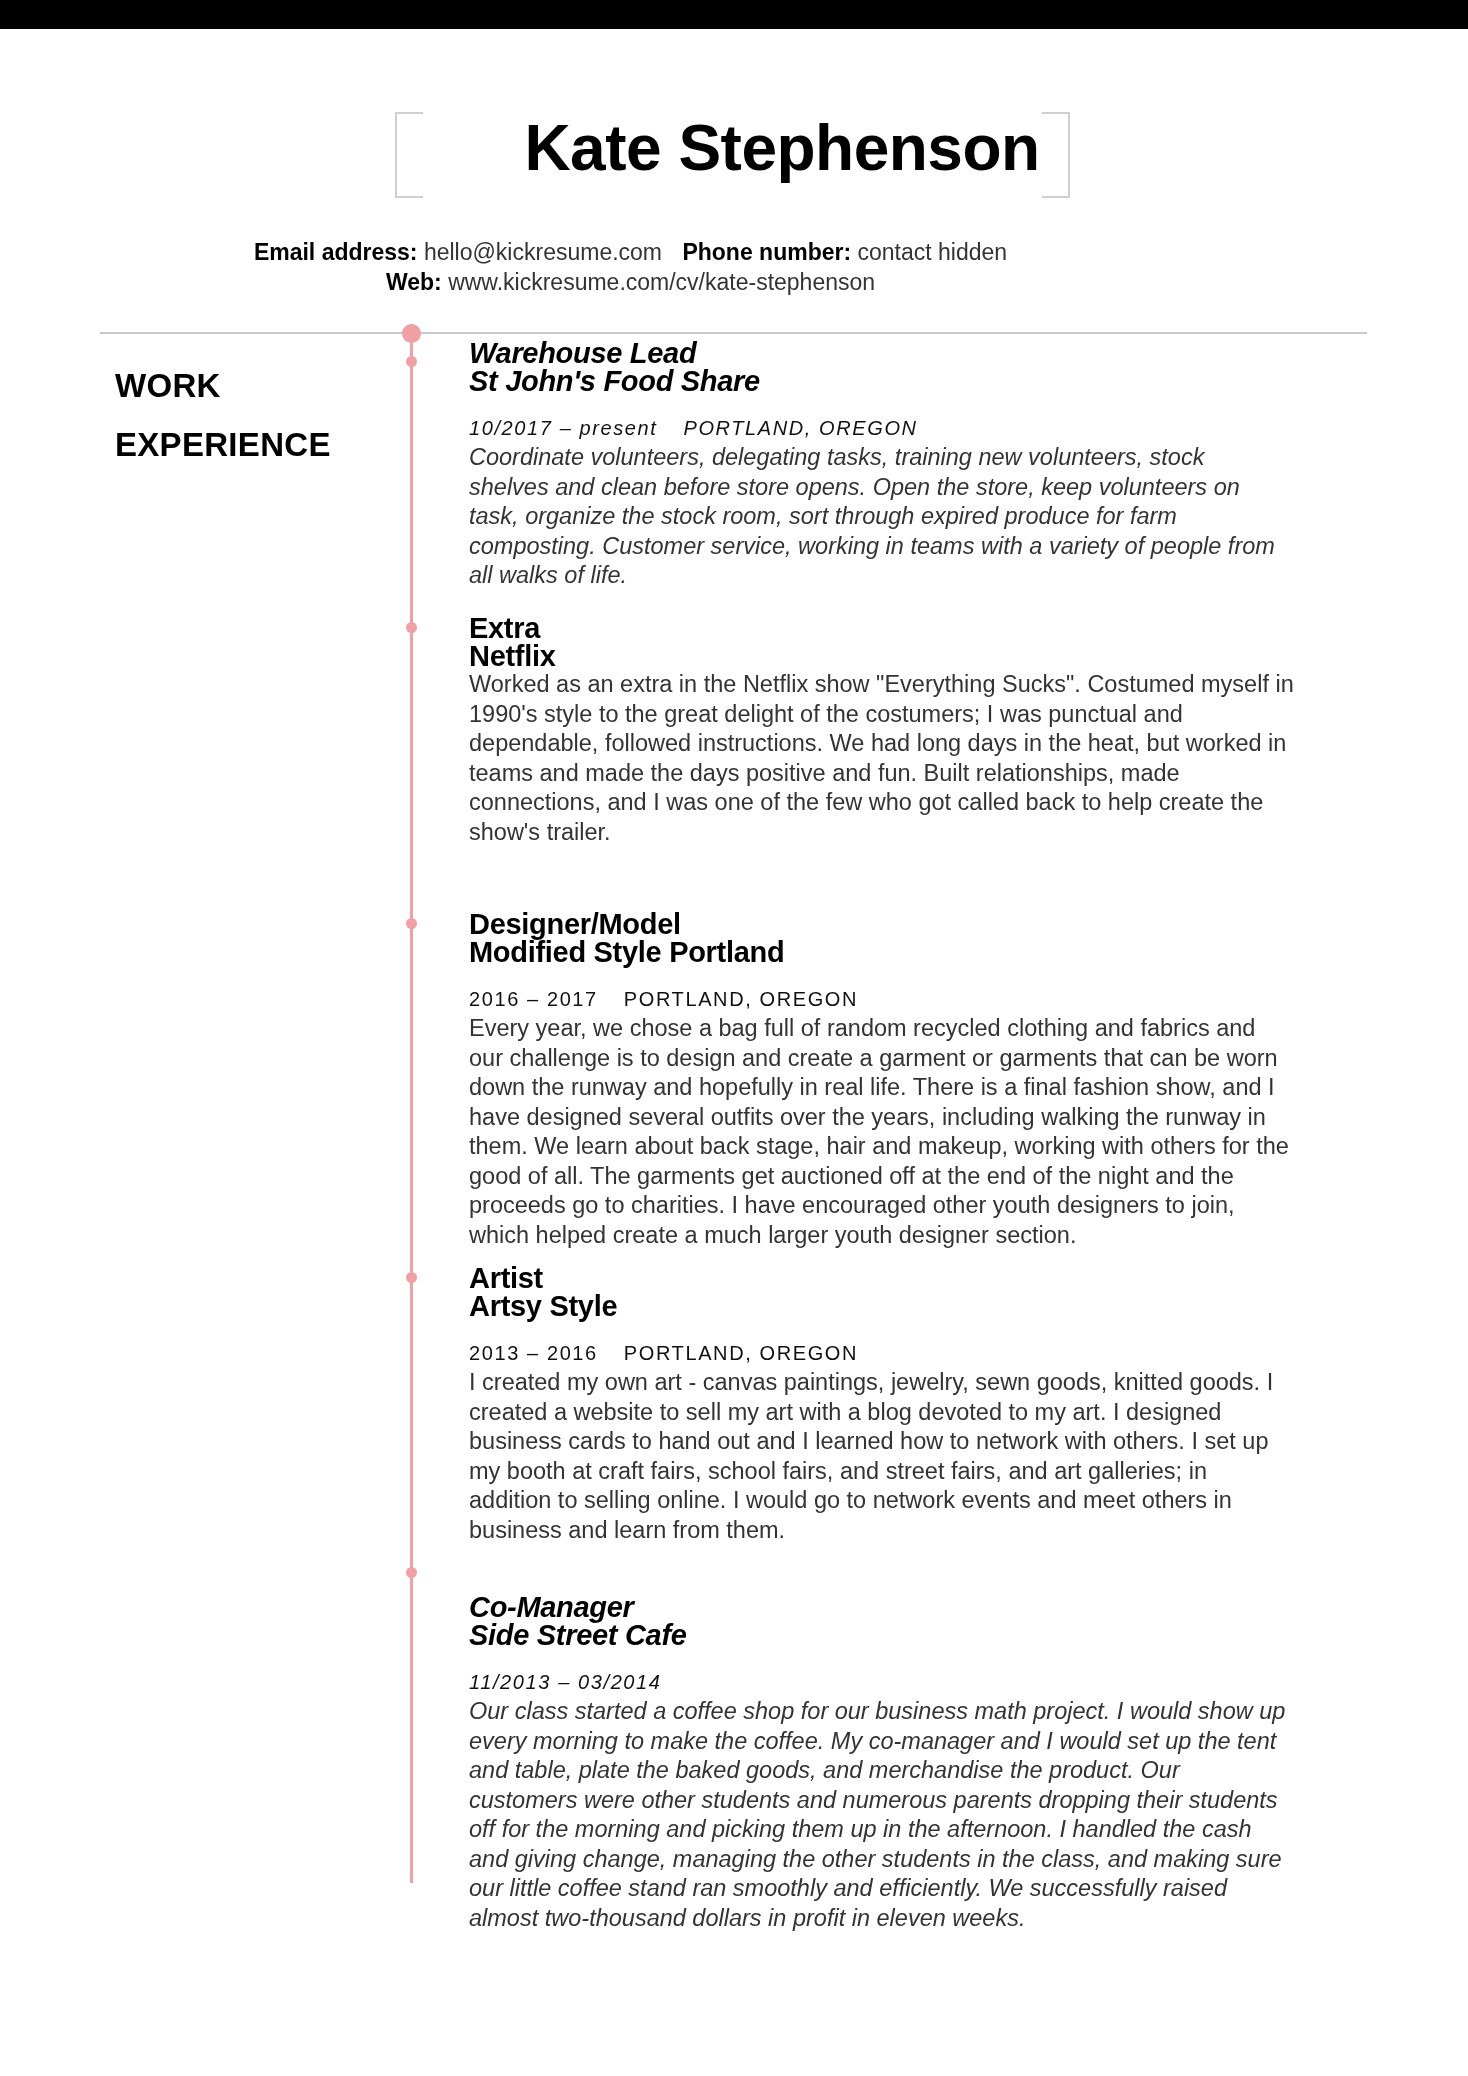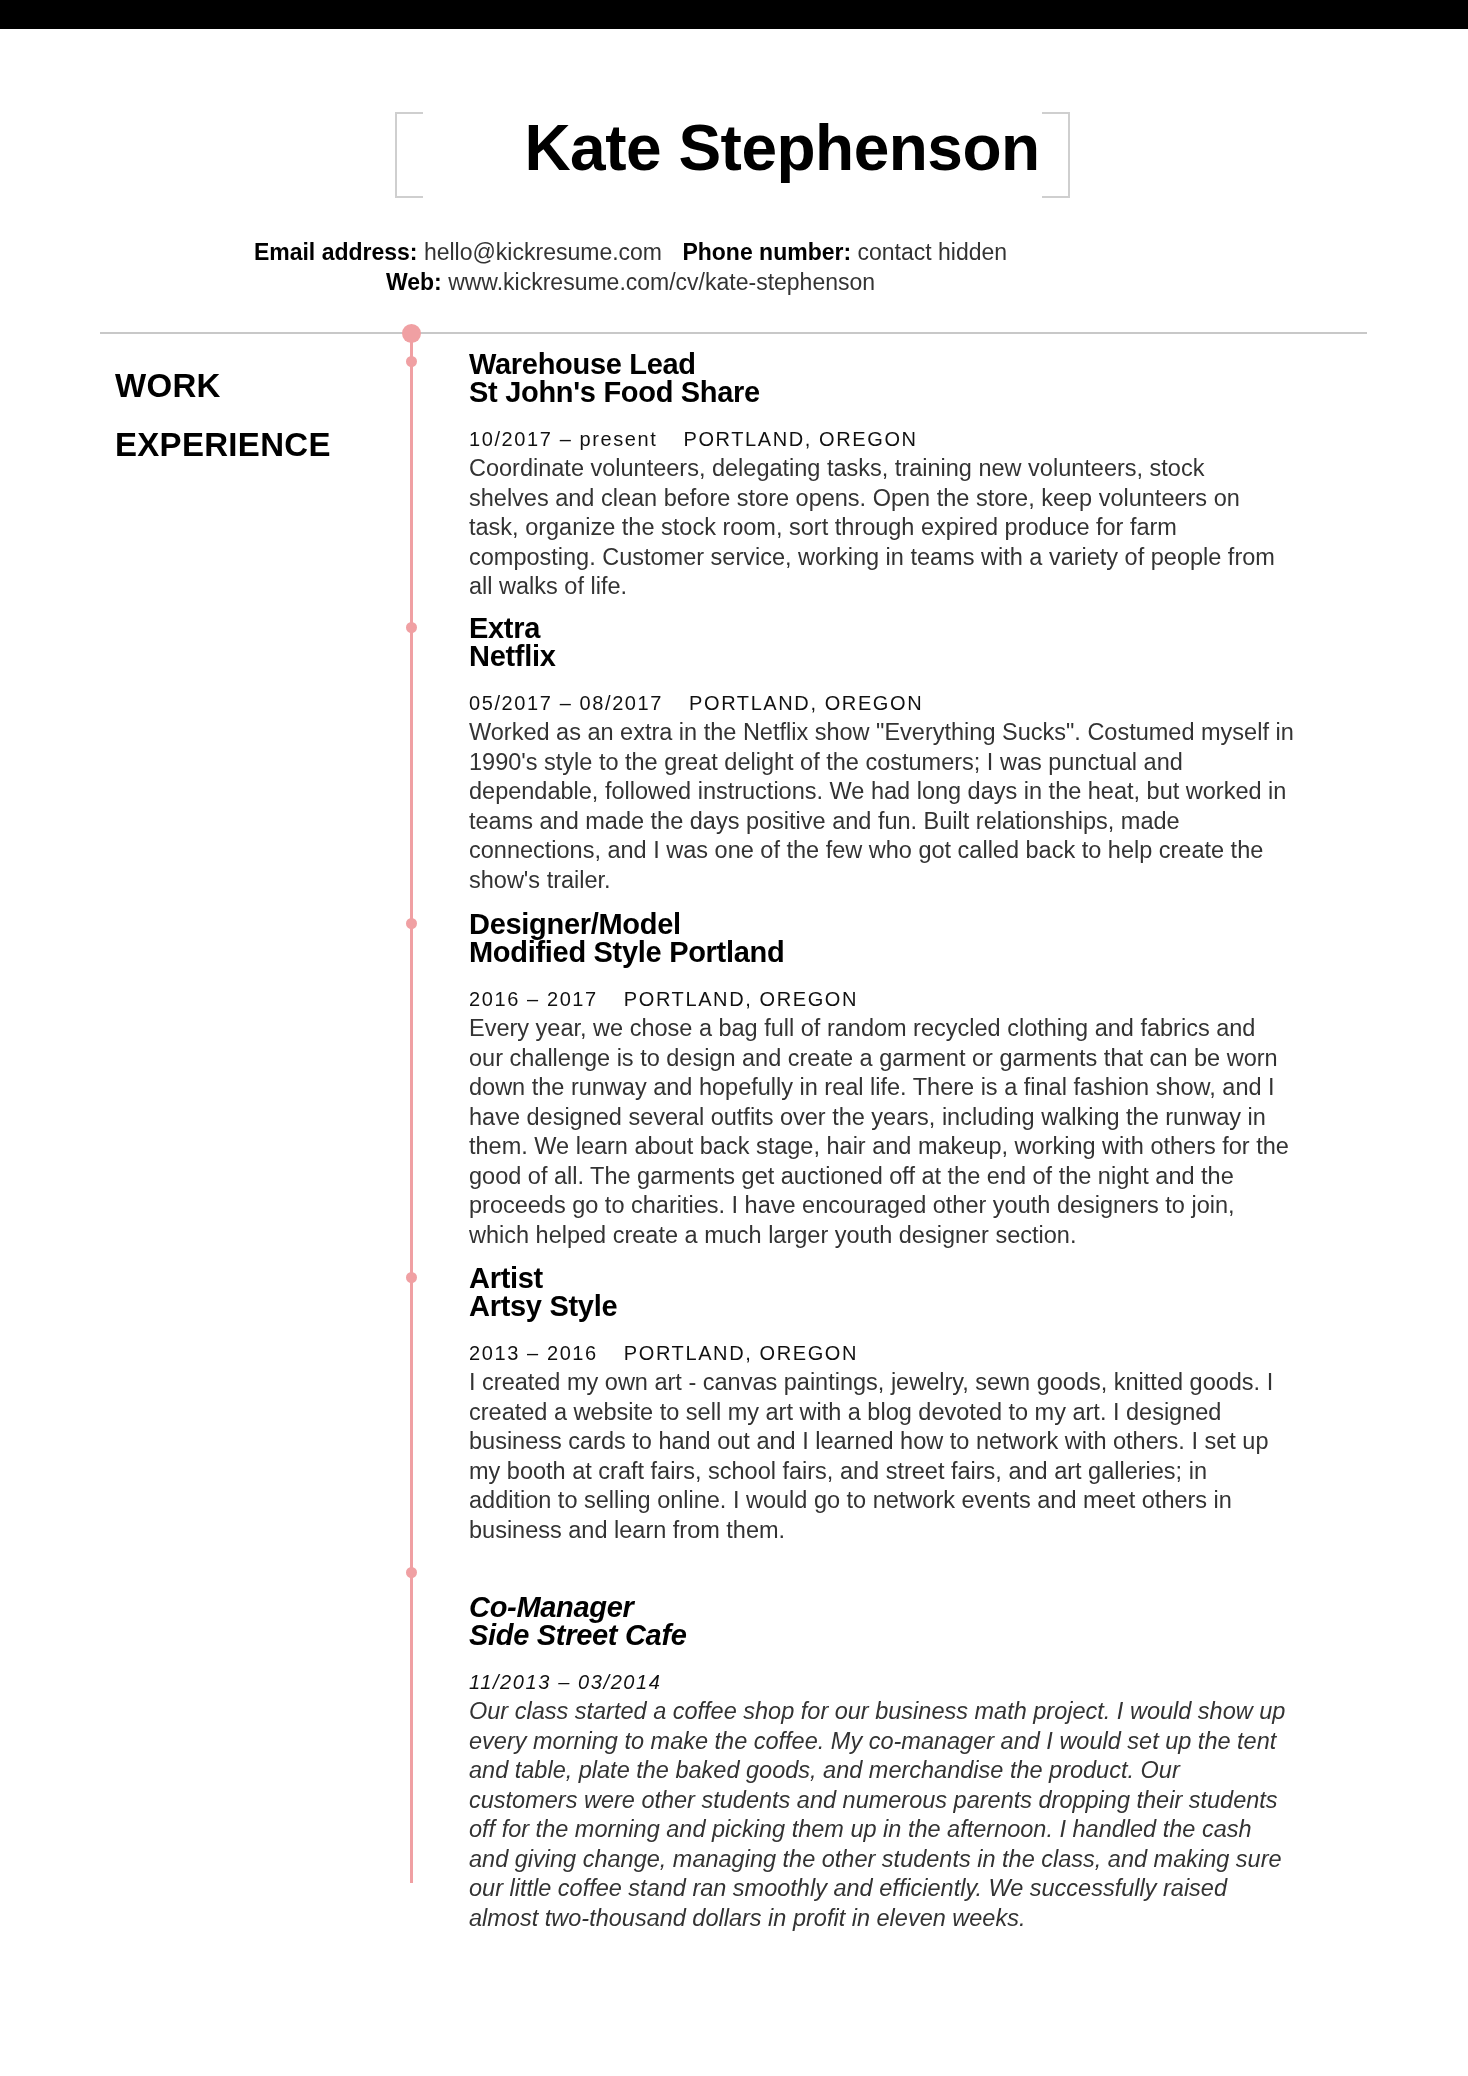--- a/index.html
+++ b/index.html
@@ -53,40 +53,37 @@
 
 <div class="timeline"></div>
 <div class="bigdot"></div>
 
 <div class="section-title">
   <div>WORK</div>
   <div>EXPERIENCE</div>
 </div>
 
 <div class="dot" style="top:356px;"></div>
-<div class="entry" style="top:350px;">
+<div class="entry" style="top:339px;font-style:italic;">
   <div class="job-title">Warehouse Lead</div>
   <div class="company">St John's Food Share</div>
   <div class="meta">
     <span>10/2017 – present</span><span class="loc">PORTLAND, OREGON</span>
   </div>
   <div class="desc">Coordinate volunteers, delegating tasks, training new volunteers, stock
 shelves and clean before store opens. Open the store, keep volunteers on
 task, organize the stock room, sort through expired produce for farm
 composting. Customer service, working in teams with a variety of people from
 all walks of life.</div>
 </div>
 
 <div class="dot" style="top:622px;"></div>
 <div class="entry" style="top:614px;">
   <div class="job-title">Extra</div>
   <div class="company">Netflix</div>
-  <div class="meta">
-    <span>05/2017 – 08/2017</span><span class="loc">PORTLAND, OREGON</span>
-  </div>
   <div class="desc">Worked as an extra in the Netflix show "Everything Sucks". Costumed myself in
 1990's style to the great delight of the costumers; I was punctual and
 dependable, followed instructions. We had long days in the heat, but worked in
 teams and made the days positive and fun.  Built relationships, made
 connections, and I was one of the few who got called back to help create the
 show's trailer.</div>
 </div>
 
 <div class="dot" style="top:918px;"></div>
 <div class="entry" style="top:910px;">

